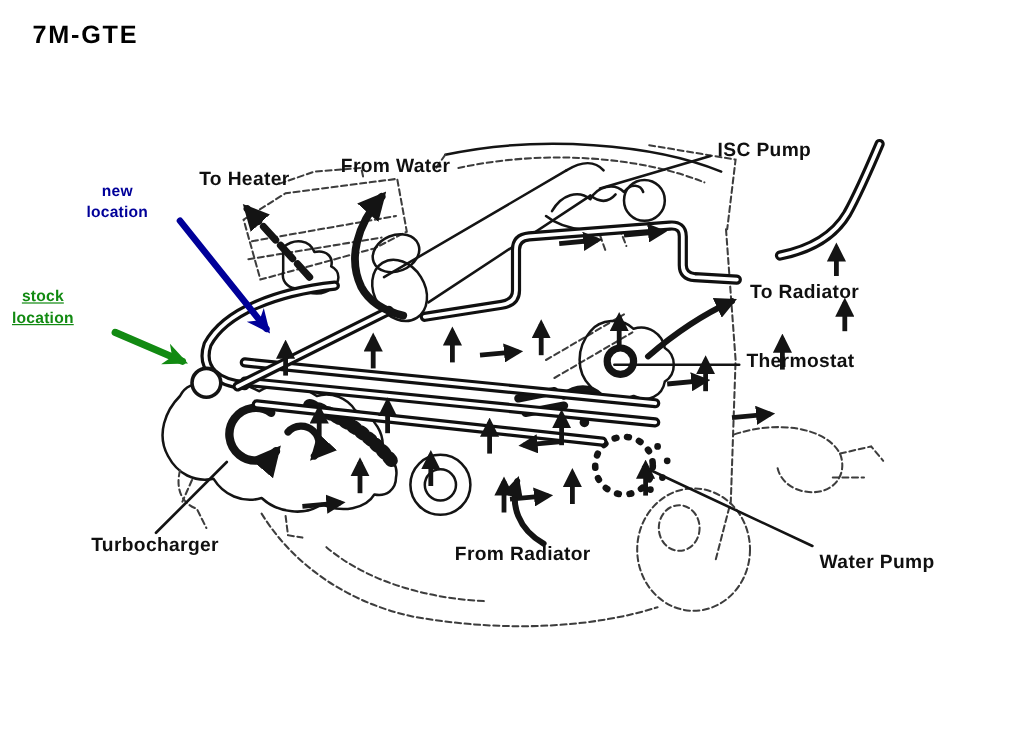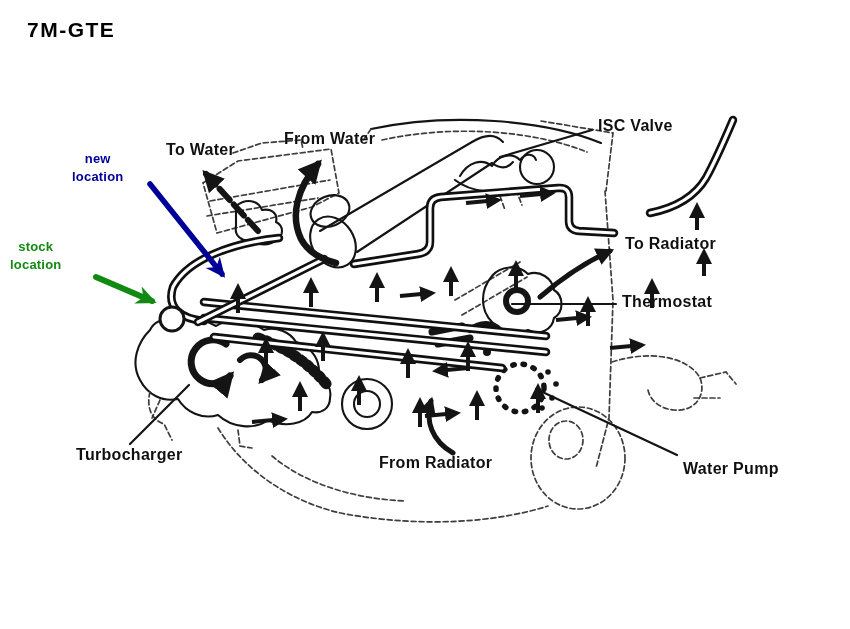--- a/index.html
+++ b/index.html
@@ -17,21 +17,21 @@
   }
   .lbl{
     position:absolute; font:700 16px "Liberation Sans",sans-serif;
     color:#101010; letter-spacing:.3px; white-space:nowrap;
   }
   .ann{
     position:absolute; font:700 13px "Liberation Sans",sans-serif;
     line-height:18px; white-space:pre-line; letter-spacing:.2px;text-align:center;
   }
   .ann.blue{color:var(--accent-blue);}
-  .ann.green{color:var(--accent-green);}
+  .ann.green{color:var(--accent-green);text-decoration:underline;}
   
   .k{stroke:var(--ink);stroke-width:2.1;fill:none;stroke-linecap:round;stroke-linejoin:round;}
   .f{stroke:#3d3d3d;stroke-width:1.7;fill:none;stroke-dasharray:5 3;stroke-linecap:round;}
   .tubeA{stroke:#101010;stroke-width:8.5;fill:none;stroke-linecap:round;stroke-linejoin:round;}
   .tubeB{stroke:#fff;stroke-width:3.2;fill:none;stroke-linecap:round;stroke-linejoin:round;}
   .flow{stroke:var(--ink);stroke-width:4;fill:none;stroke-linecap:butt;}
   .lead{stroke:var(--ink);stroke-width:2.2;fill:none;stroke-linecap:round;}
   .thick{stroke:var(--ink);fill:none;stroke-linecap:round;stroke-linejoin:round;}
   .blueln{stroke:var(--accent-blue);stroke-width:5.5;fill:none;stroke-linecap:round;}
   .greenln{stroke:var(--accent-green);stroke-width:6;fill:none;stroke-linecap:round;}
@@ -210,23 +210,23 @@
     <g>
       <path class="blueln" d="M150,184 L222,274" marker-end="url(#mBlue)"></path>
       <path class="greenln" d="M96,277 L152,301" marker-end="url(#mGreen)"></path>
     </g>
 
     <circle cx="172" cy="319" r="12" fill="#fff" stroke="#141414" stroke-width="3"></circle>
   </svg>
 
   <h1 class="title">7M-GTE</h1>
 
-  <div class="lbl" style="left:166px;top:141px">To Water</div>
+  <div class="lbl" style="left:166px;top:141px">To Heater</div>
   <div class="lbl" style="left:284px;top:130px">From Water</div>
-  <div class="lbl" style="left:598px;top:117px">ISC Valve</div>
+  <div class="lbl" style="left:598px;top:117px">ISC Pump</div>
   <div class="lbl" style="left:625px;top:235px">To Radiator</div>
   <div class="lbl" style="left:622px;top:293px">Thermostat</div>
   <div class="lbl" style="left:683px;top:460px">Water Pump</div>
   <div class="lbl" style="left:379px;top:454px">From Radiator</div>
   <div class="lbl" style="left:76px;top:446px">Turbocharger</div>
 
   <div class="ann blue" style="left:72px;top:150px">new
 location</div>
   <div class="ann green" style="left:10px;top:238px">stock
 location</div>

